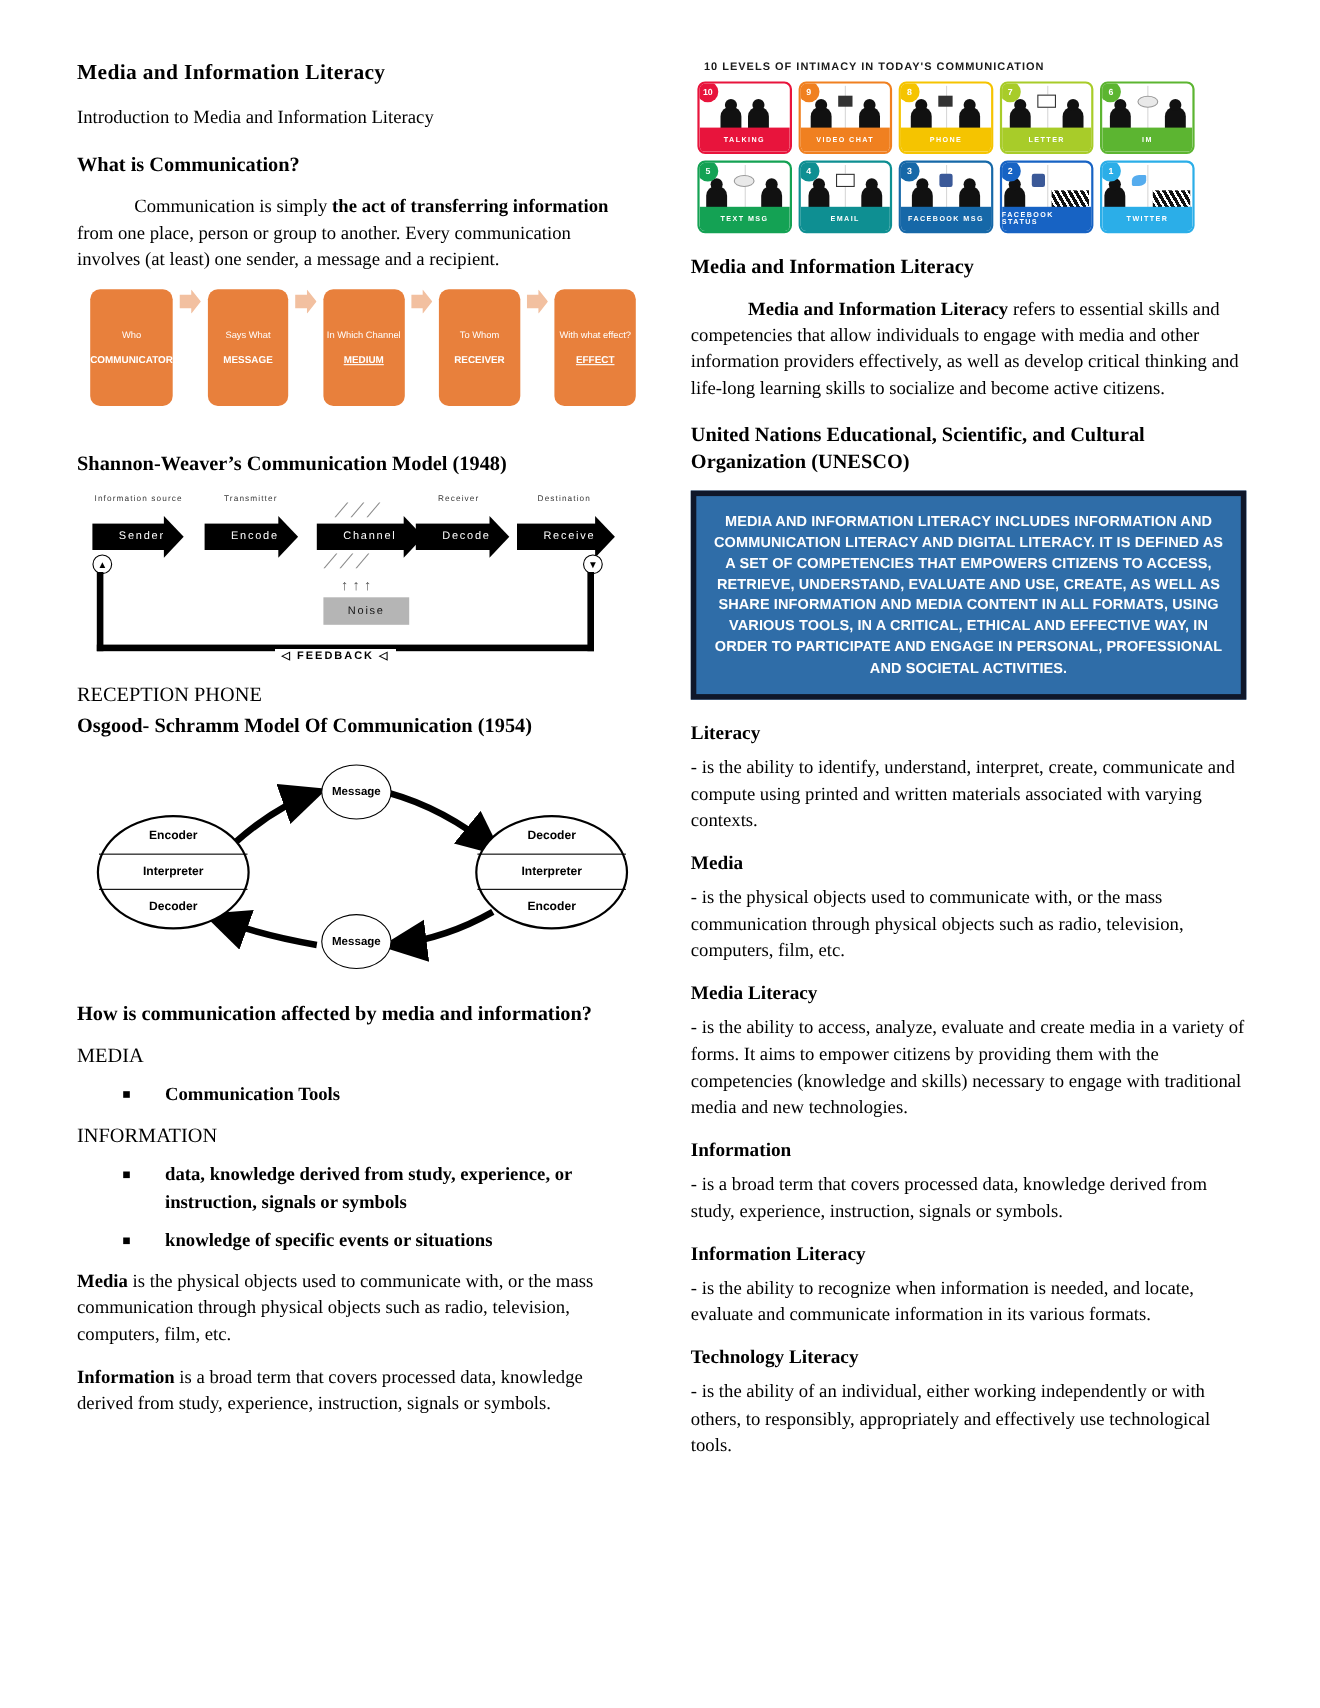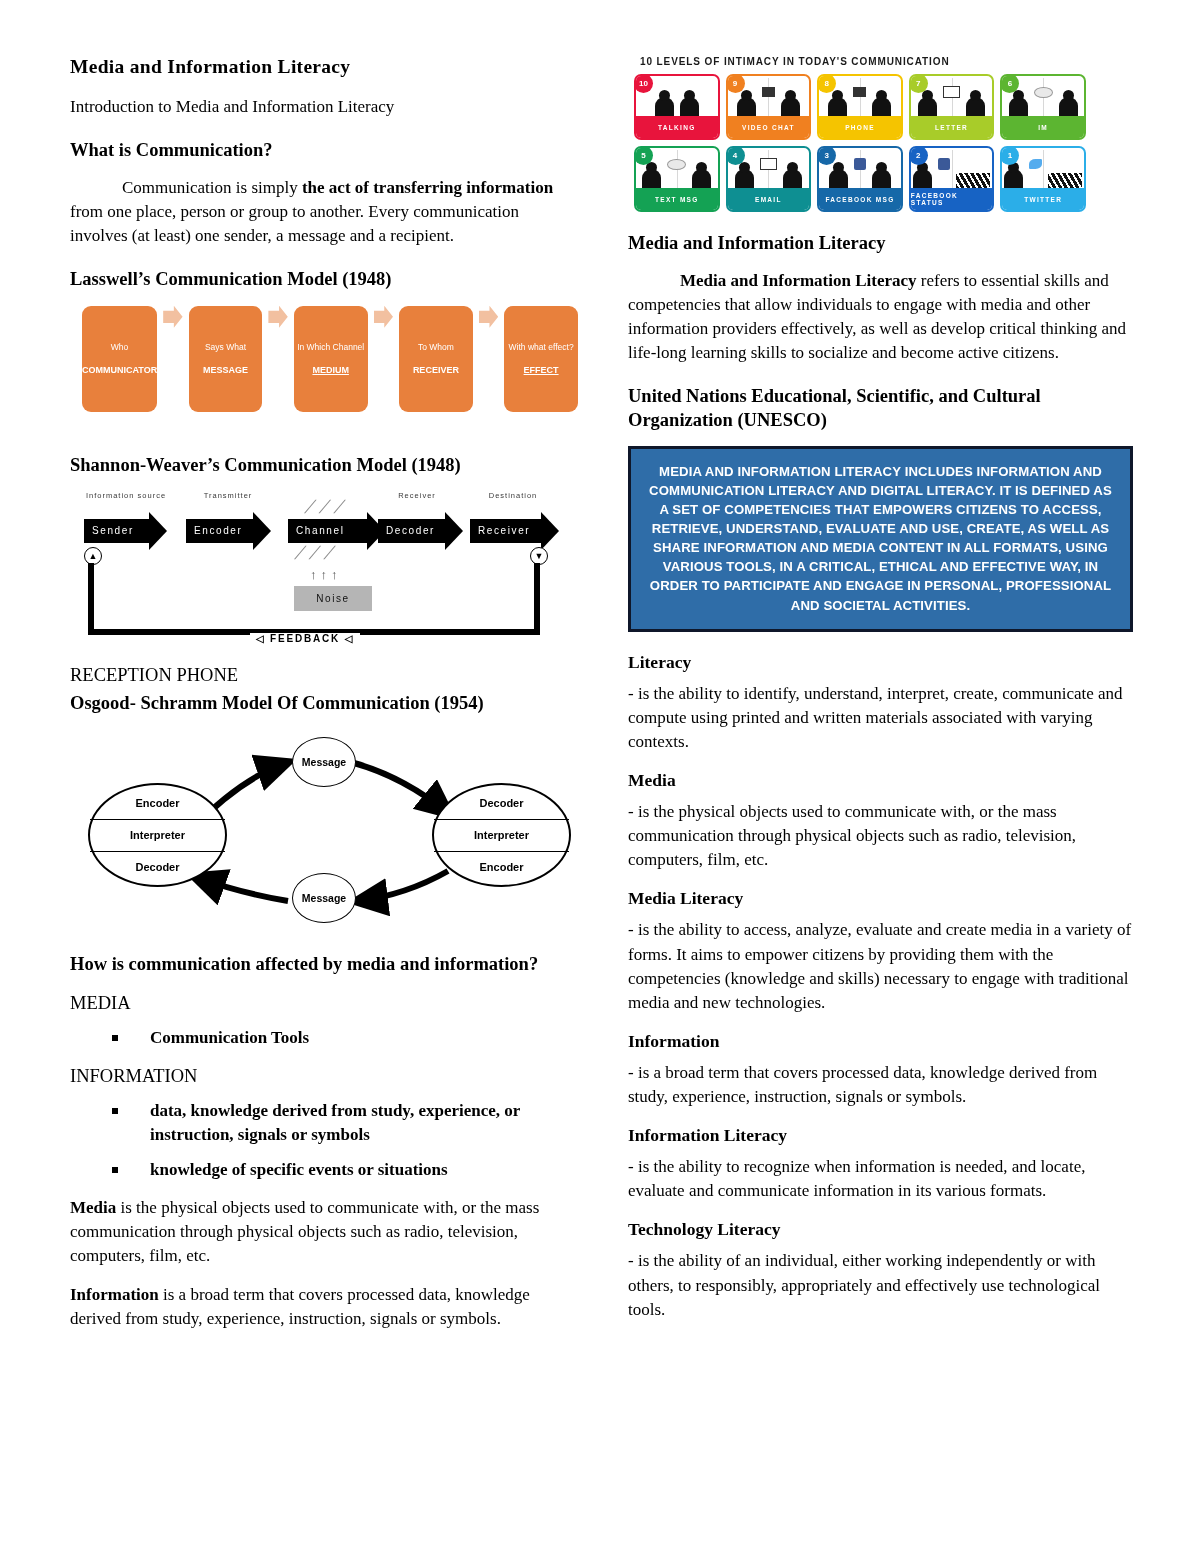--- a/index.html
+++ b/index.html
@@ -133,21 +133,21 @@
   }
   .sw-arrow {
     position: absolute;
     height: 24px;
     background: #000;
     color: #fff;
     font-size: 10px;
     letter-spacing: 1.6px;
     display: flex;
     align-items: center;
-    padding-left: 8px;
+    padding-left: 24px;
     box-sizing: border-box;
   }
   .sw-arrow:after {
     content: "";
     position: absolute;
     right: -17px;
     top: -7px;
     border-top: 19px solid transparent;
     border-bottom: 19px solid transparent;
     border-left: 18px solid #000;
@@ -350,21 +350,21 @@
   .prop.env { background: #fff; border: 1.5px solid #333; width: 15px; height: 10px; }
   .prop.crowd {
     width: 34px; height: 16px;
     background: repeating-linear-gradient(60deg, #111 0 3px, #fff 3px 5px);
     align-self: flex-end; margin-bottom: 1px;
   }
 
   
   .unesco-box {
     background: #2F6DA8;
-    border: 3px solid #0f172a;
+    border: 5px solid #0f172a;
     color: #ffffff;
     font-family: "Liberation Sans", sans-serif;
     font-weight: bold;
     font-size: 13.2px;
     line-height: 1.45;
     text-align: center;
     padding: 13px 12px 14px 12px;
     margin: 6px 0 20px 0;
     letter-spacing: 0.1px;
   }
@@ -378,21 +378,20 @@
     <div class="col-left">
 
       <h1 class="doc-h">Media and Information Literacy</h1>
 
       <p class="body-t">Introduction to Media and Information Literacy</p>
 
       <h2 class="doc-h">What is Communication?</h2>
 
       <p class="body-t indent"><span>Communication is simply </span><span class="bold">the act of transferring information</span><span> from one place, person or group to another. Every communication involves (at least) one sender, a message and a recipient.</span></p>
 
-      <h2 class="doc-h">Lasswell’s Communication Model (1948)</h2>
 
       <div class="lasswell">
         <div class="lw-box">
           <div class="lw-top">Who</div>
           <div class="lw-bot">COMMUNICATOR</div>
         </div>
         <div class="lw-arrow"></div>
         <div class="lw-box">
           <div class="lw-top">Says What</div>
           <div class="lw-bot">MESSAGE</div>

